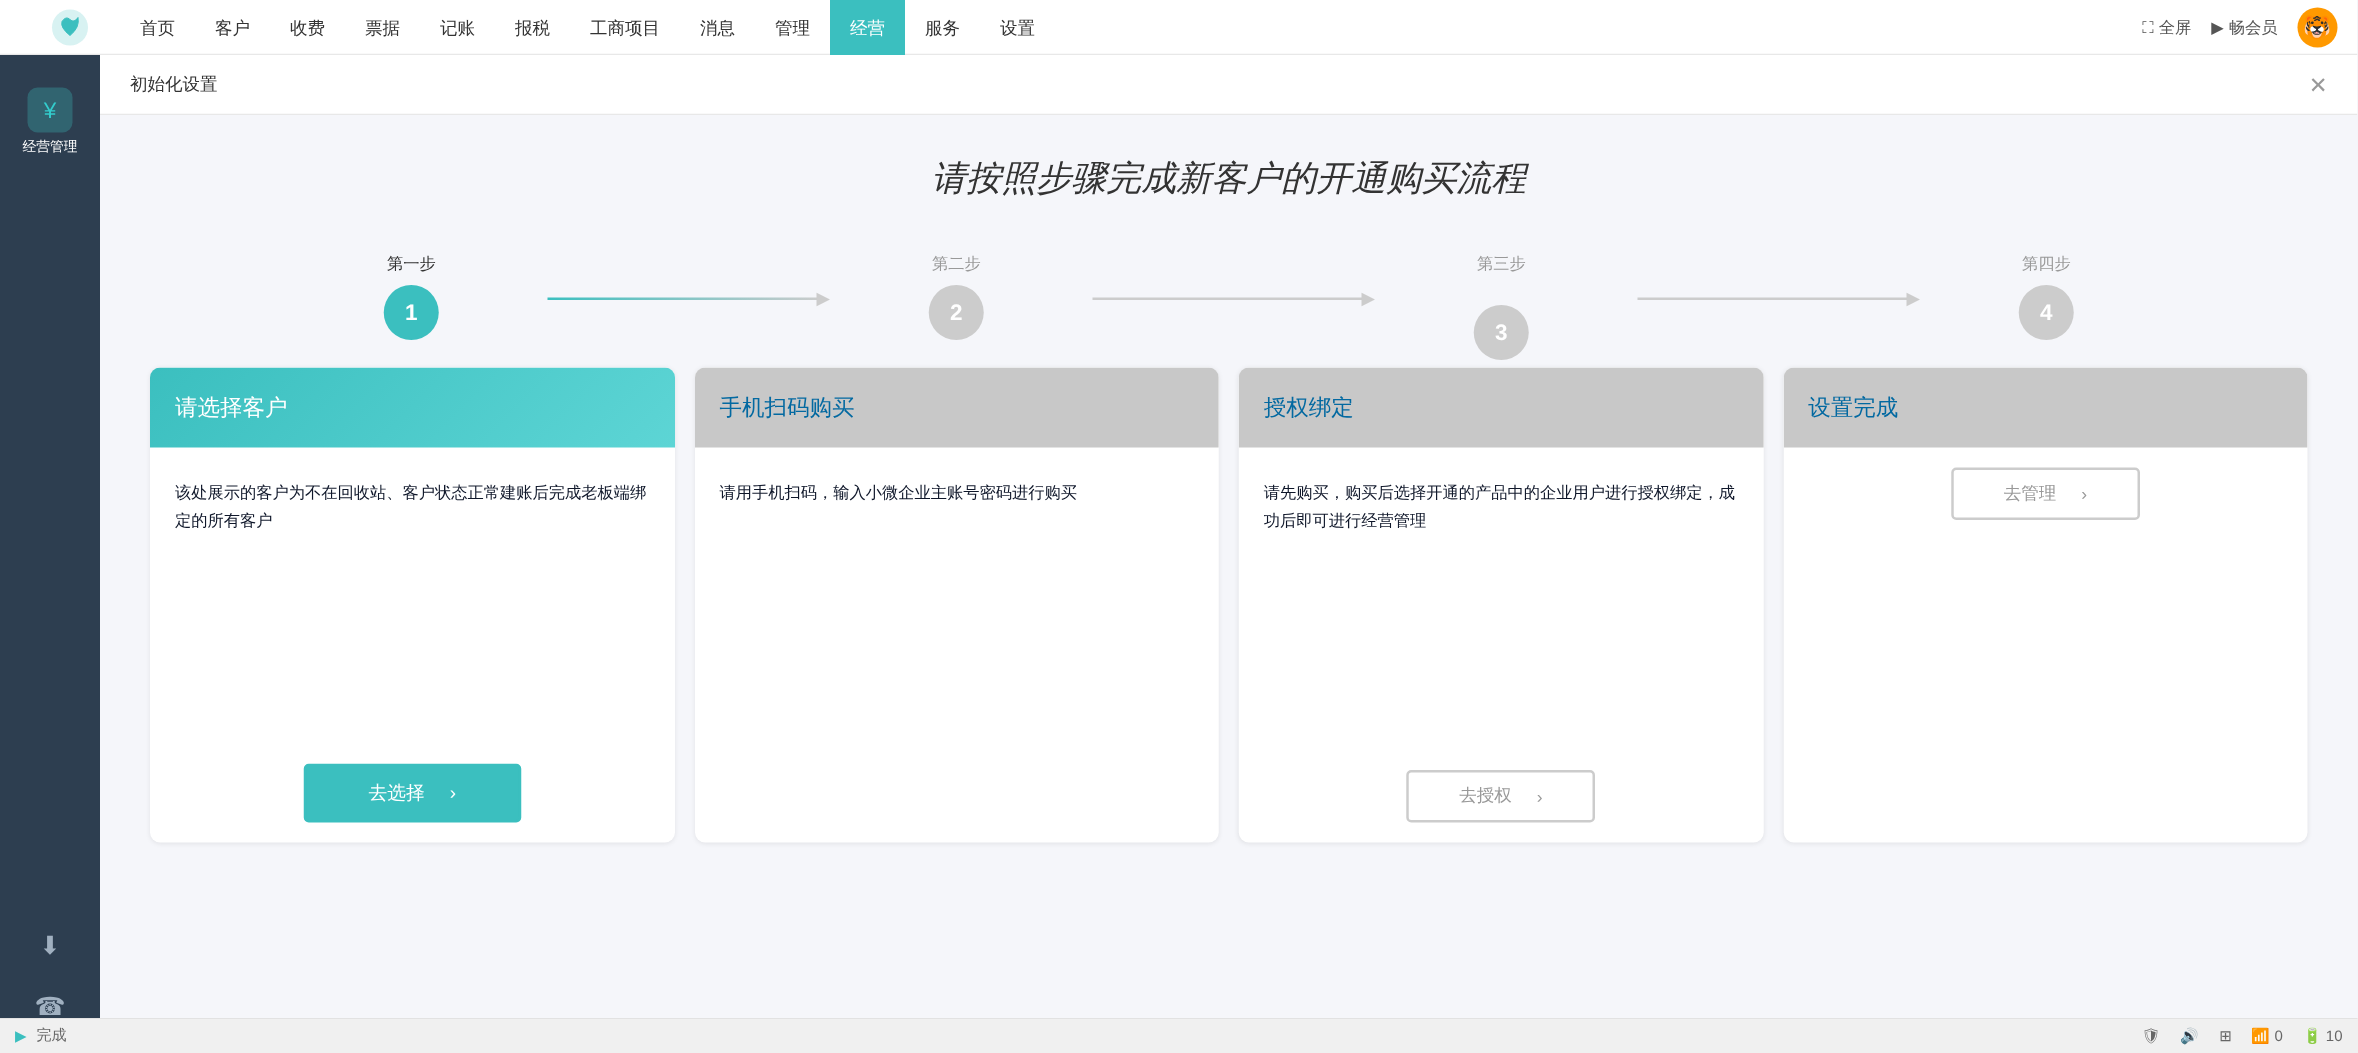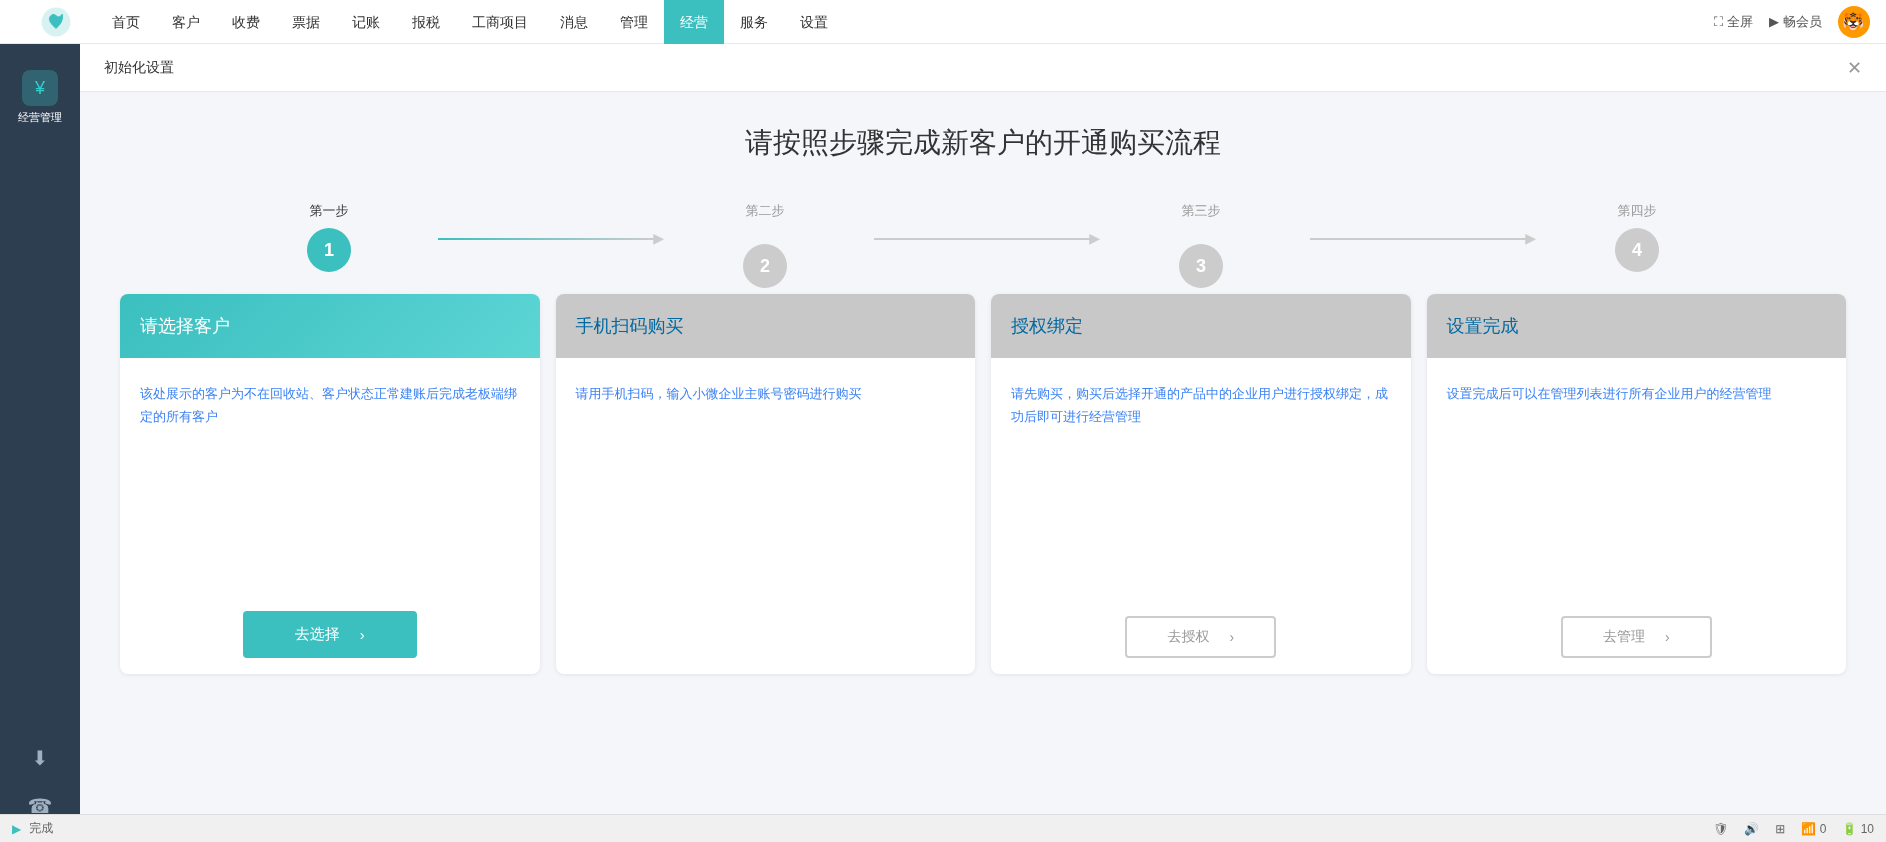--- a/index.html
+++ b/index.html
@@ -69,39 +69,40 @@
 
     
     .content {
       padding: 32px 40px;
       height: calc(100% - 48px);
       overflow-y: auto;
     }
     .page-title {
       text-align: center; font-size: 28px; font-weight: 400; color: #333;
       margin-bottom: 40px;
+      font-style: italic;
     }
 
     
     .cards-grid {
       display: grid; grid-template-columns: repeat(4, 1fr); gap: 16px;
       margin-top: -10px;
     }
     .step-card {
       background: #fff; border-radius: 8px; padding: 0; overflow: hidden;
       min-height: 380px; display: flex; flex-direction: column;
       box-shadow: 0 1px 4px rgba(0,0,0,0.08);
     }
     .card-header {
       padding: 20px; font-size: 18px; font-weight: 500; text-align: left;
       color: #fff;
     }
     .card-header.active { background: linear-gradient(135deg, #3bbfbf, #5dd5d5); }
     .card-header.inactive { background: #c8c8c8; color: #0369a1; }
-    .card-body { padding: 24px 20px; flex: 1; font-size: 13px; color: #3b82f6; line-height: 1.8; }
+    .card-body { padding: 24px 20px; flex: 1; font-size: 13px; color: #0f172a; line-height: 1.8; }
     .card-footer { padding: 16px 20px; display: flex; justify-content: center; }
     .card-btn {
       border: 2px solid #3bbfbf; color: #3bbfbf; background: transparent;
       border-radius: 4px; padding: 10px 40px; font-size: 14px; cursor: pointer;
       display: flex; align-items: center; gap: 20px; min-width: 120px; justify-content: center;
     }
     .card-btn.active-btn {
       background: #3bbfbf; color: #fff; border-color: #3bbfbf;
       padding: 12px 50px; font-size: 15px;
     }
@@ -185,21 +186,21 @@
         <span style="font-size:13px;color:#333;margin-bottom:8px;">第一步</span>
         <div style="width:44px;height:44px;border-radius:50%;background:#3bbfbf;color:#fff;display:flex;align-items:center;justify-content:center;font-size:18px;font-weight:bold;position:relative;z-index:2;">
           <span>1</span>
         </div>
       </div>
 
       <div style="flex:1;height:2px;background:linear-gradient(to right,#3bbfbf,#ccc);margin-top:36px;position:relative;">
         <span style="position:absolute;right:-8px;top:-8px;color:#ccc;font-size:14px;">▶</span>
       </div>
 
-      <div style="display:flex;flex-direction:column;align-items:center;flex:1;gap:16px;">
+      <div style="display:flex;flex-direction:column;align-items:center;flex:1;">
         <span style="font-size:13px;color:#999;margin-bottom:8px;">第二步</span>
         <div style="width:44px;height:44px;border-radius:50%;background:#ccc;color:#fff;display:flex;align-items:center;justify-content:center;font-size:18px;font-weight:bold;">
           <span>2</span>
         </div>
       </div>
 
       <div style="flex:1;height:2px;background:#ccc;margin-top:36px;position:relative;">
         <span style="position:absolute;right:-8px;top:-8px;color:#ccc;font-size:14px;">▶</span>
       </div>
 
@@ -261,23 +262,20 @@
           <button class="card-btn disabled-btn">
             <span>去授权</span>
             <span> ›</span>
           </button>
         </div>
       </div>
 
       <div class="step-card">
         <div class="card-header inactive">
           <span>设置完成</span>
-        </div>
-        <div class="card-body">
-          <span>设置完成后可以在管理列表进行所有企业用户的经营管理</span>
         </div>
         <div class="card-footer">
           <button class="card-btn disabled-btn">
             <span>去管理</span>
             <span> ›</span>
           </button>
         </div>
       </div>
     </div>
   </div>

